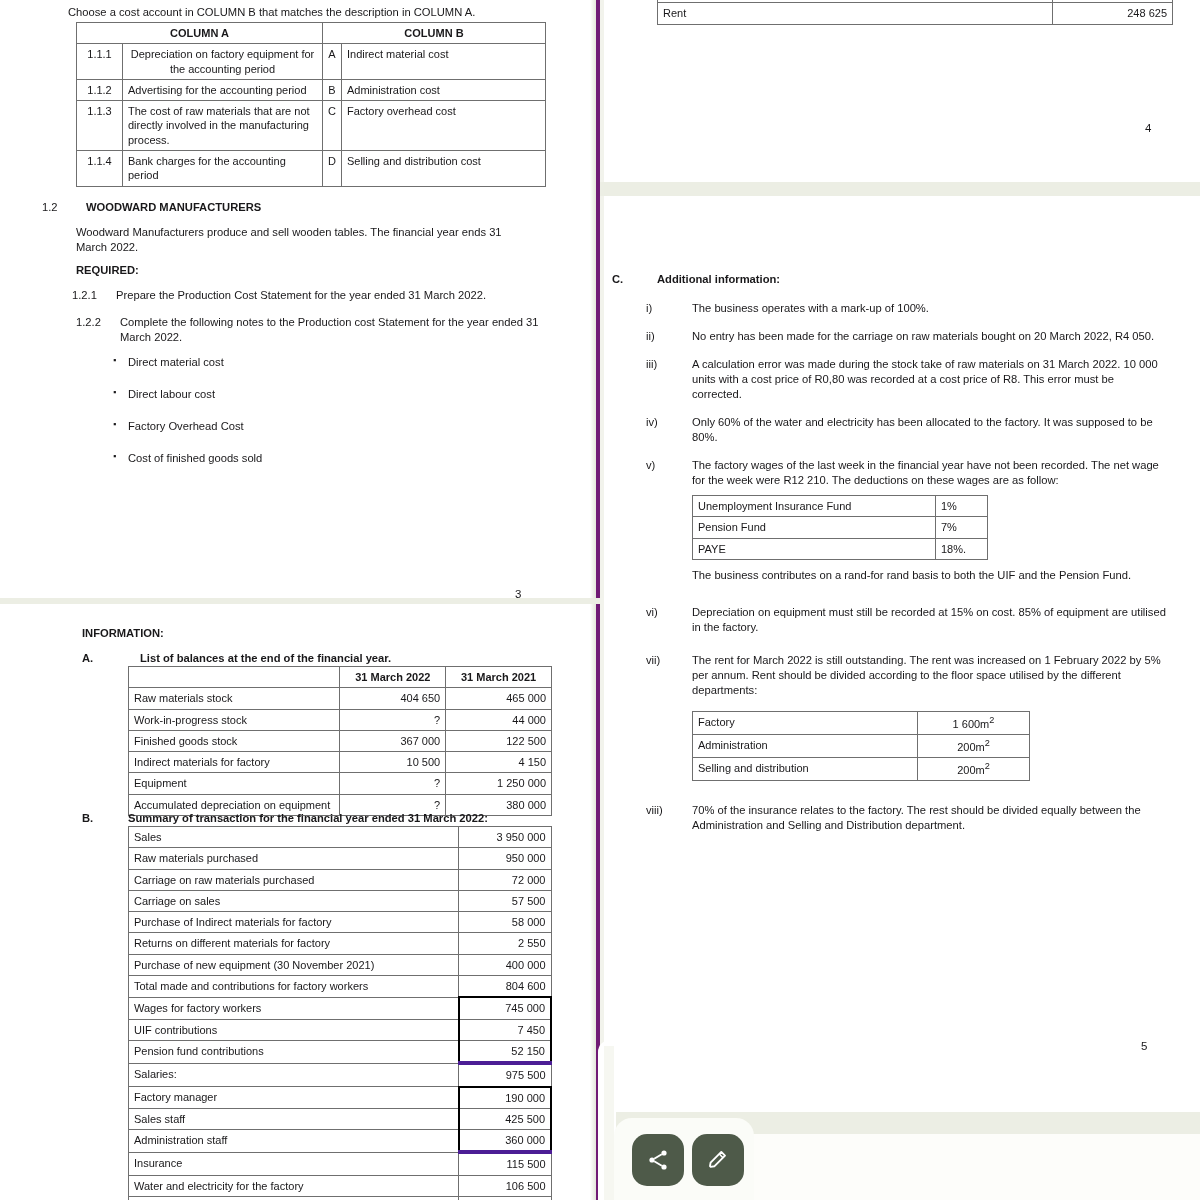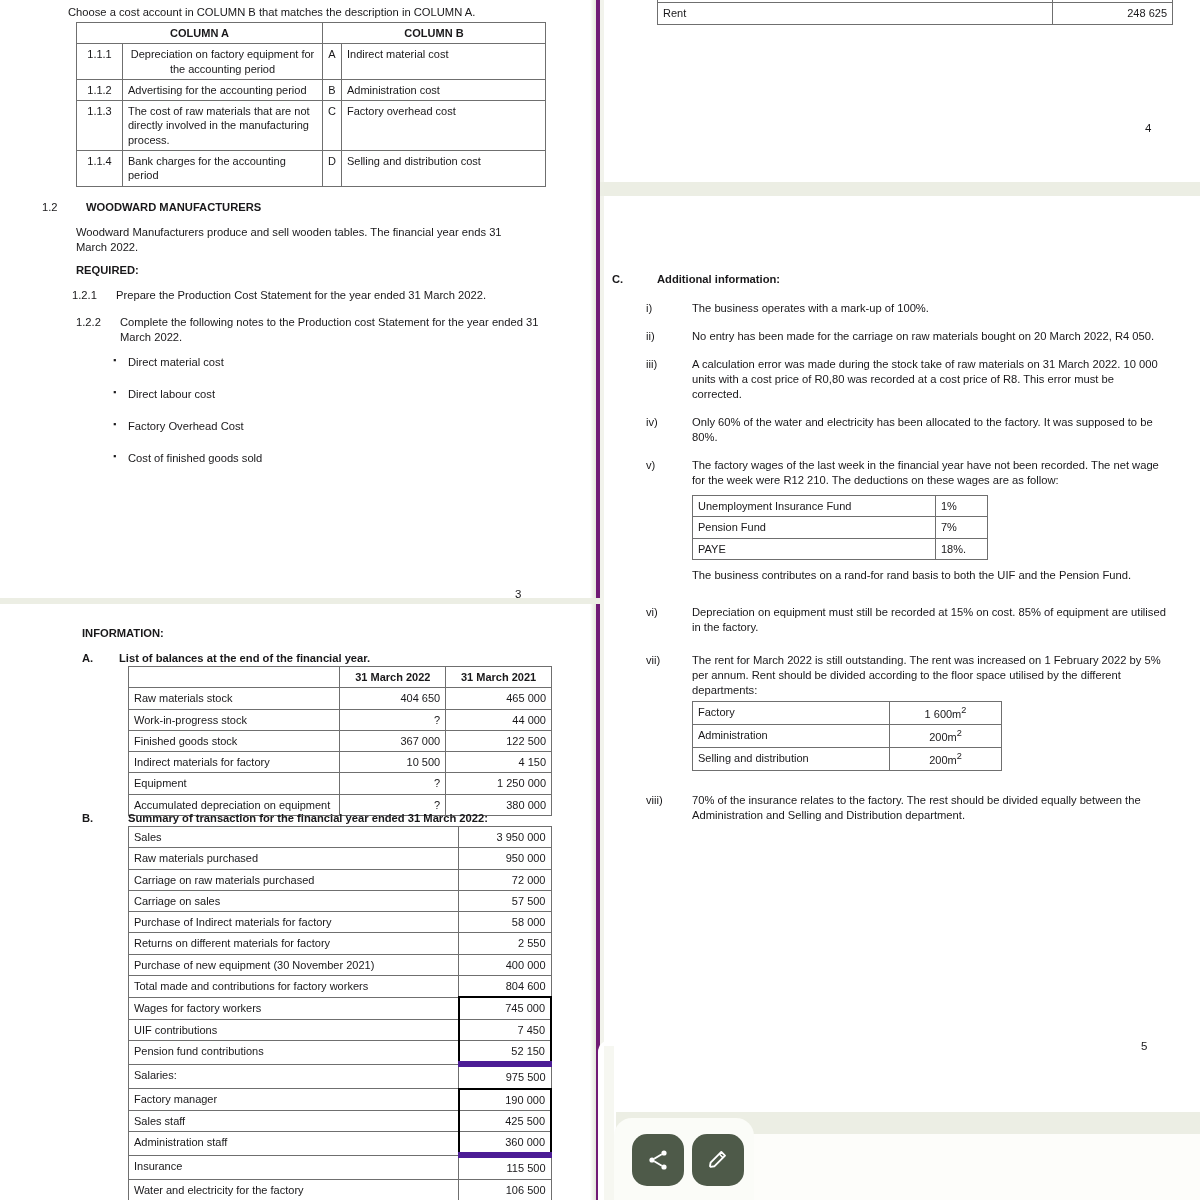--- a/index.html
+++ b/index.html
@@ -67,33 +67,33 @@
   .t-bal { width: 424px; }
   .t-bal td:first-child, .t-bal th:first-child { width: 212px; }
   .t-bal td, .t-bal th { padding: 2px 5px; }
 
   
   .t-sum { width: 424px; }
   .t-sum td { padding: 2.5px 5px; }
   .t-sum td.lbl { width: 330px; }
   .t-sum td.v { text-align: right; }
   .grp-top td.v { border-top: 2px solid #000; }
-  .grp-bot td.v { border-bottom: 6px solid #4c1d95; }
+  .grp-bot td.v { border-bottom: 4px solid #4c1d95; }
   .grp-mid td.v, .grp-top td.v, .grp-bot td.v { border-left: 2px solid #000; border-right: 2px solid #000; }
 
   
   .roman { display: flex; margin-bottom: 13px; }
   .roman .rn { width: 46px; flex: none; }
   .roman .rt { flex: 1; }
 
   .t-ded { width: 296px; margin: 7px 0 8px 0; }
   .t-ded td { padding: 4px 6px; font-size: 11.5px; }
   .t-ded td.pct { width: 52px; }
 
-  .t-floor { width: 310px; margin: 3px 0 8px 0; }
+  .t-floor { width: 338px; margin: 13px 0 8px 0; }
   .t-floor td { padding: 4px 6px; font-size: 11.5px; }
   .t-floor td.sq { width: 112px; text-align: center; }
 
   .t-rent { width: 516px; }
   .t-rent td { padding: 4px 6px; font-size: 12px; }
   .t-rent td.v { width: 120px; text-align: right; }
 
   .pg-no { position: absolute; font-size: 11.5px; color: #19181a; }
 
   
@@ -181,21 +181,21 @@
       <div class="edge-shadow-l" style="right:0; width:6px; background:linear-gradient(to left,#e3e6da,#ffffff);"></div>
     </div>
 
     <div class="gap-band" style="left:0; top:598px; width:600px; height:6px;"></div>
 
     <div class="page-frag page-b">
 
       <div class="doc bold" style="position:absolute; left:82px; top:22px;">INFORMATION:</div>
 
       <div class="doc bold" style="position:absolute; left:82px; top:47px;">A.</div>
-      <div class="doc bold" style="position:absolute; left:119px; top:47px;">List of balances at the end of the financial year.</div>
+      <div class="doc bold" style="position:absolute; left:140px; top:47px;">List of balances at the end of the financial year.</div>
 
       <table class="gt t-bal" style="position:absolute; left:128px; top:62px;border-radius:22px;">
         <thead>
           <tr>
             <th></th>
             <th class="ctr" style="width:106px;">31 March 2022</th>
             <th class="ctr" style="width:106px;">31 March 2021</th>
           </tr>
         </thead>
         <tbody>

